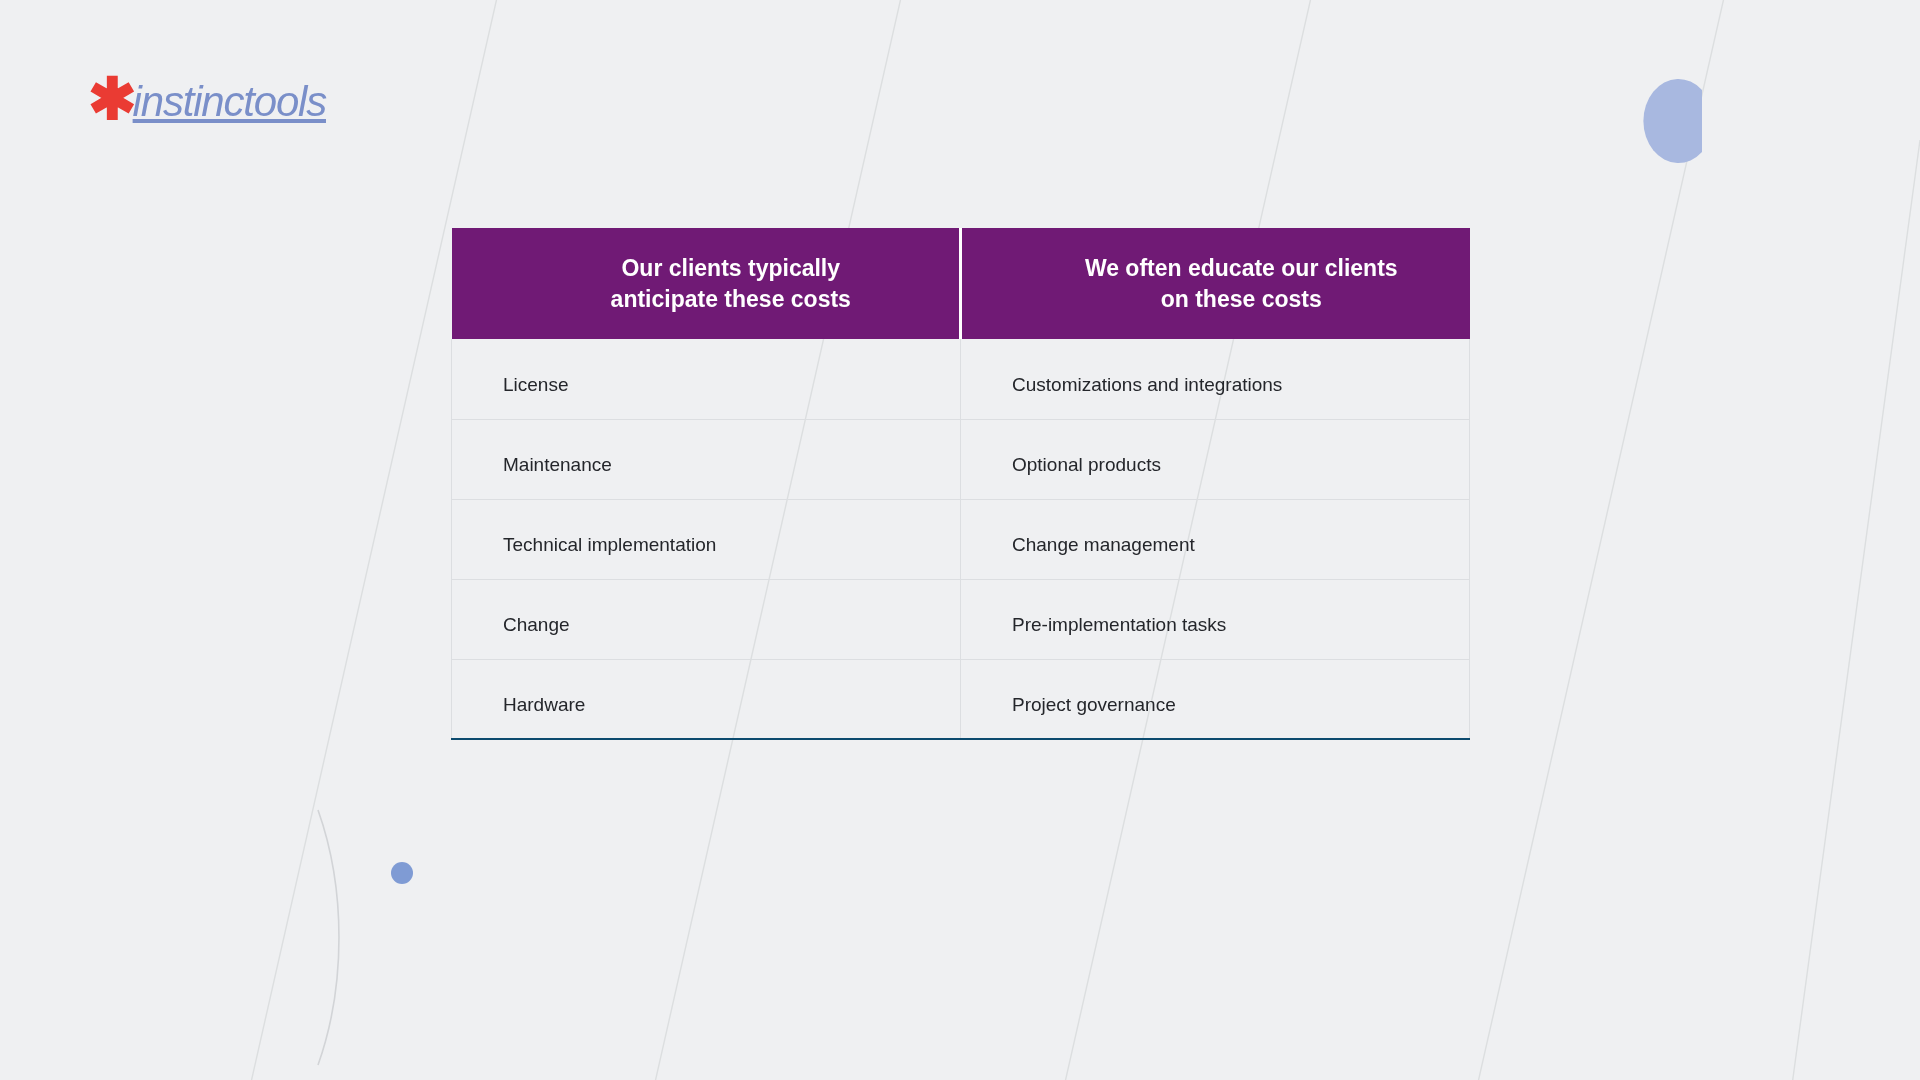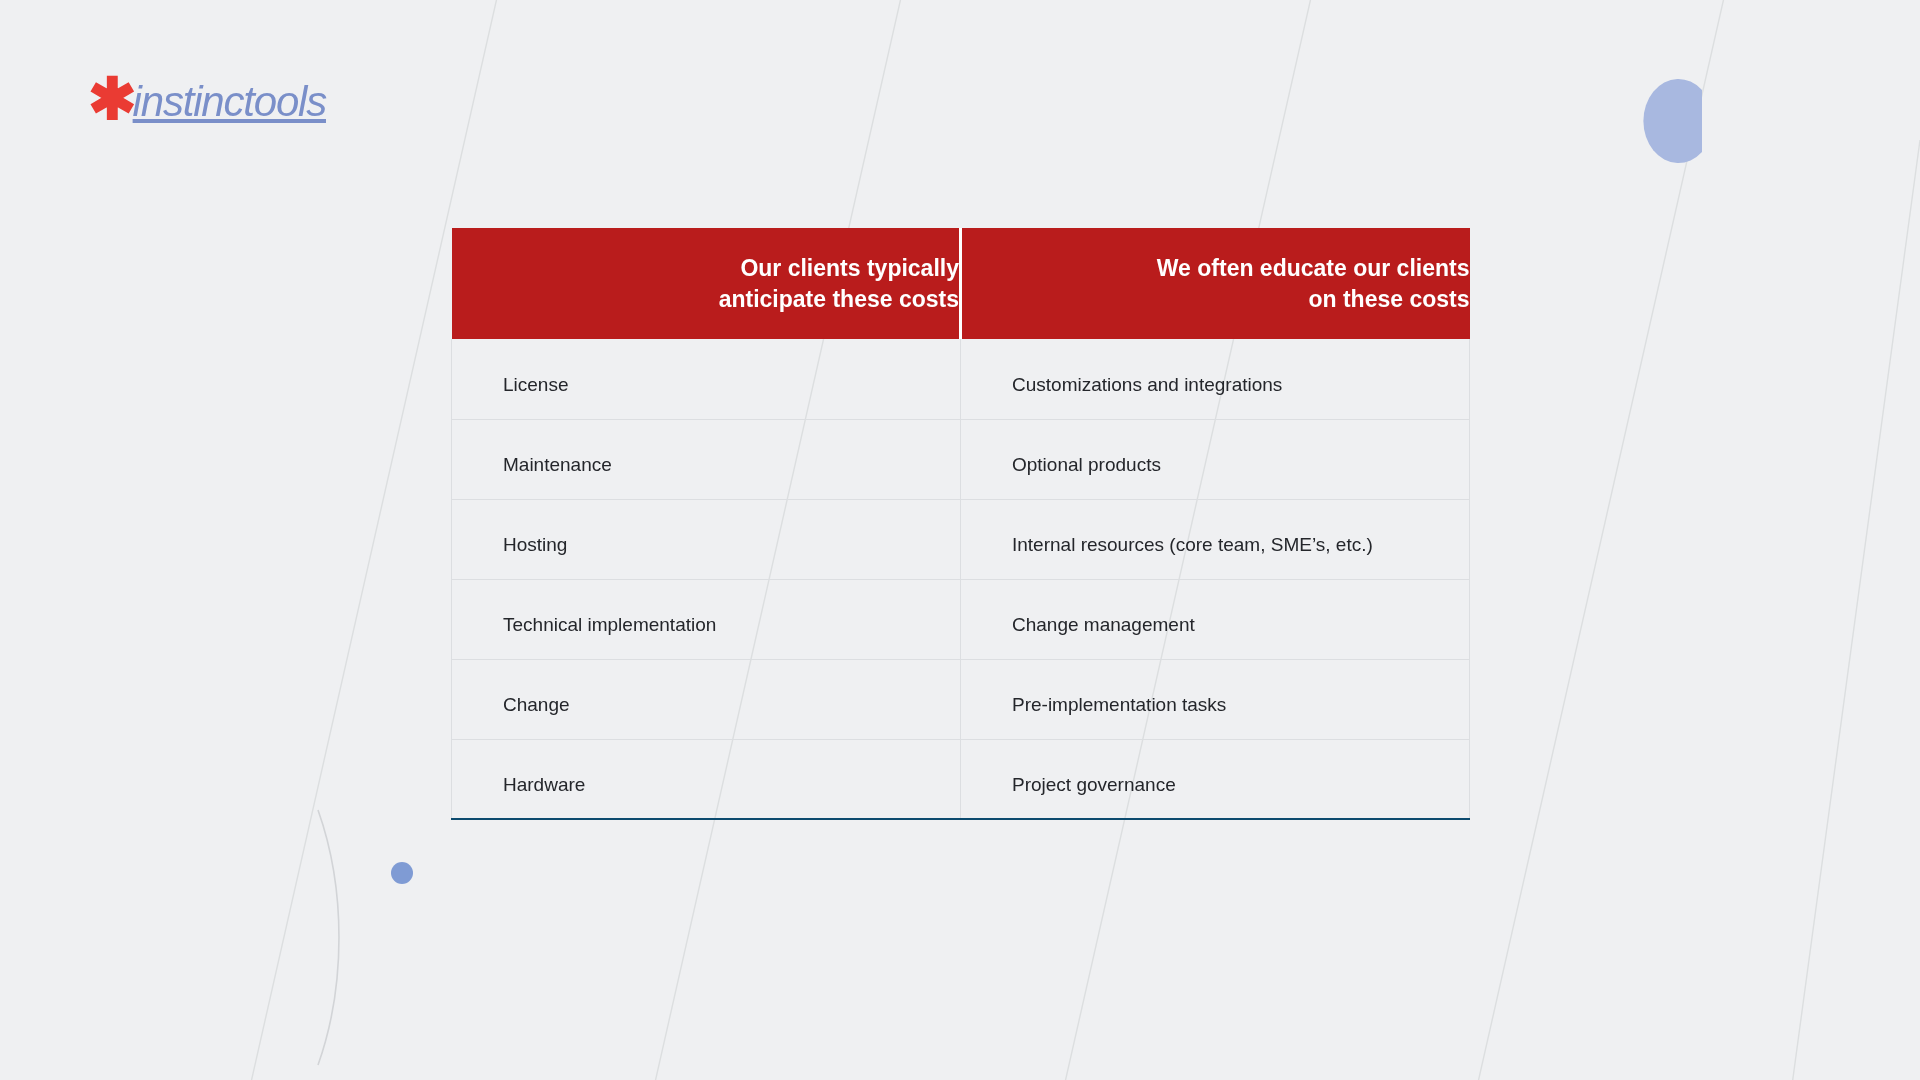--- a/index.html
+++ b/index.html
@@ -58,26 +58,26 @@
     left: 451px;
     top: 228px;
     width: 1018px;
     border-collapse: collapse;
     table-layout: fixed;
   }
   #cost-table col.col-left  { width: 509px; }
   #cost-table col.col-right { width: 509px; }
 
   #cost-table thead th {
-    background: #b91c1c;
+    background: #701a75;
     color: #ffffff;
     font-size: 23px;
     font-weight: 700;
     line-height: 1.33;
-    text-align: right;
+    text-align: center;
     padding: 25px 0 25px 51px;
     height: 107px;
     vertical-align: middle;
     border: 0;
   }
   #cost-table thead th.th-left  { border-right: 3px solid #ffffff; }
 
   #cost-table tbody td {
     font-size: 19px;
     font-weight: 400;
@@ -139,24 +139,20 @@
   <tbody id="table-body">
       <tr>
         <td class="cell-left">License</td>
         <td class="cell-right">Customizations and integrations</td>
       </tr>
       <tr>
         <td class="cell-left">Maintenance</td>
         <td class="cell-right">Optional products</td>
       </tr>
       <tr>
-        <td class="cell-left">Hosting</td>
-        <td class="cell-right">Internal resources (core team, SME’s, etc.)</td>
-      </tr>
-      <tr>
         <td class="cell-left">Technical implementation</td>
         <td class="cell-right">Change management</td>
       </tr>
       <tr>
         <td class="cell-left">Change</td>
         <td class="cell-right">Pre-implementation tasks</td>
       </tr>
       <tr>
         <td class="cell-left">Hardware</td>
         <td class="cell-right">Project governance</td>

